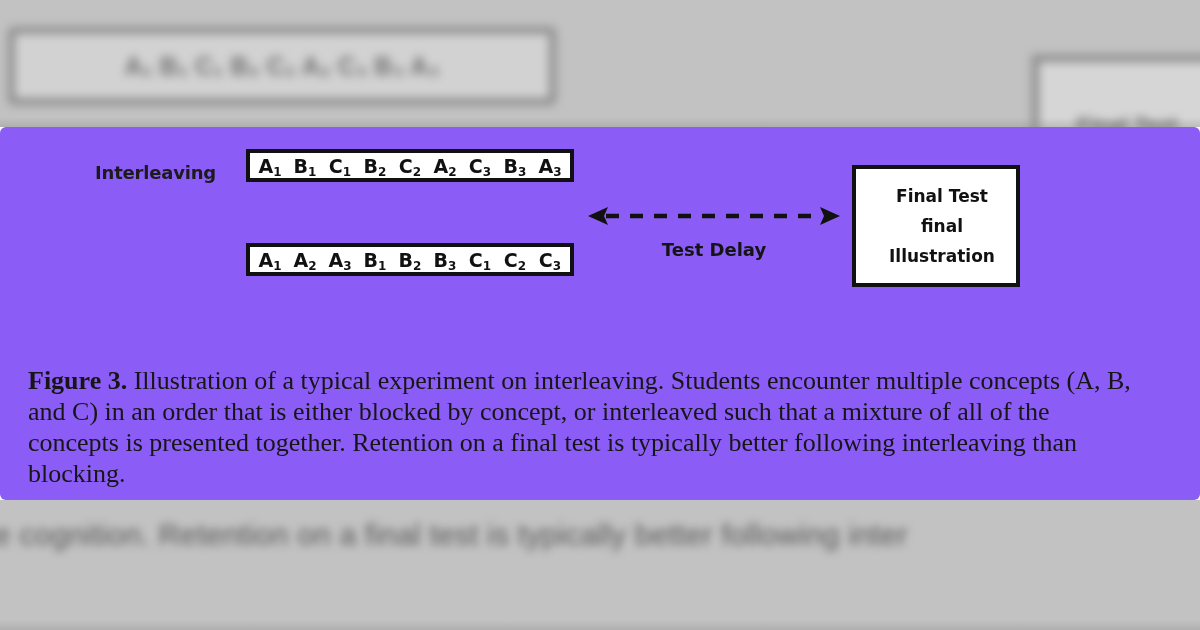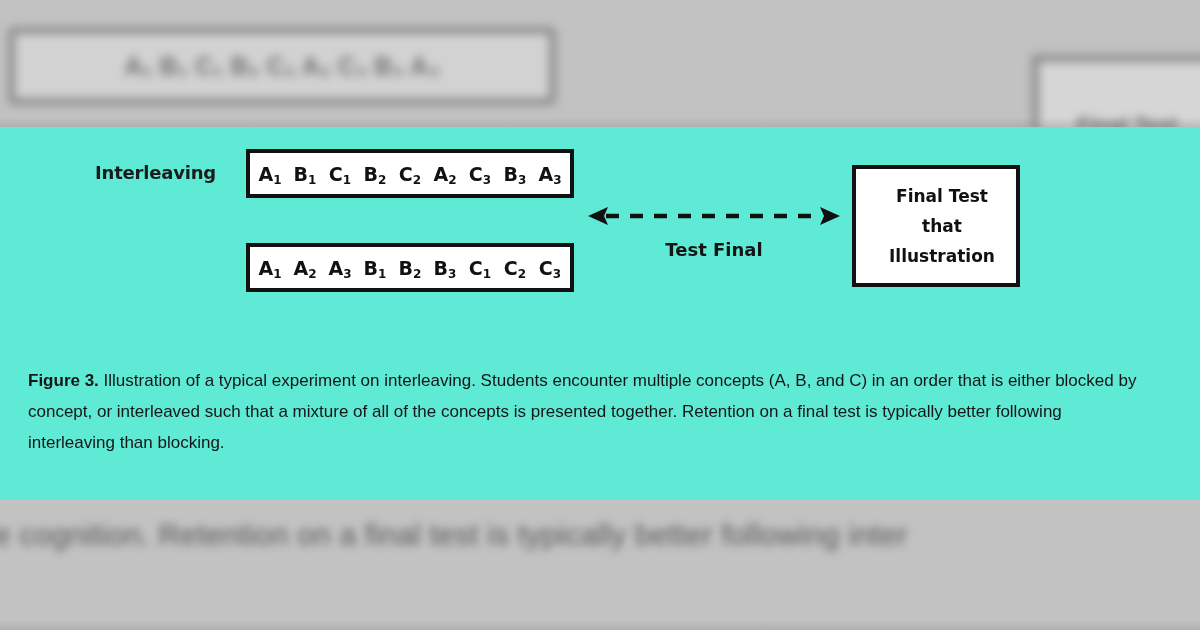--- a/index.html
+++ b/index.html
@@ -85,22 +85,23 @@
     letter-spacing: .2px;
   }
 
   
   .focus-band {
     position: absolute;
     left: 0;
     top: 127px;
     width: 1200px;
     height: 373px;
-    background: #5eead4;
+    background: #8b5cf6;
     overflow: hidden;
+    border-radius: 6px;
   }
 
   
   .diagram { position: absolute; left: 0; top: 0; width: 1200px; height: 215px; }
 
   .row-label {
     position: absolute;
     font-family: "DejaVu Sans", sans-serif;
     font-weight: bold;
     font-size: 18px;
@@ -109,21 +110,21 @@
     width: 180px;
     letter-spacing: -0.2px;
   }
   .row-label.interleaving { left: 36px; top: 35px; }
   .row-label.blocking     { left: 36px; top: 128px; }
 
   .seq-box {
     position: absolute;
     left: 246px;
     width: 328px;
-    height: 49px;
+    height: 33px;
     border: 4px solid #111111;
     background: #ffffff;
     box-sizing: border-box;
     display: flex;
     align-items: center;
     justify-content: center;
     gap: 0px;
   }
   .seq-box.interleaving { top: 22px; }
   .seq-box.blocking     { top: 116px; }
@@ -190,22 +191,22 @@
     color: #111111;
     line-height: 1;
   }
 
   
   .caption {
     position: absolute;
     left: 28px;
     top: 238px;
     width: 1110px;
-    font-family: Liberation Sans, sans-serif;
-    font-size: 17px;
+    font-family: Liberation Serif, serif;
+    font-size: 26px;
     line-height: 31px;
     color: #161616;
   }
   .caption b { font-weight: bold; }
 </style>
 </head>
 <body>
 
 <div class="backdrop backdrop-top">
   <div class="ghost-seq-box">
@@ -246,25 +247,25 @@
       <span class="seq-item"><span>C</span><sub>2</sub></span>
       <span class="seq-item"><span>C</span><sub>3</sub></span>
     </div>
 
     <svg class="delay-arrow" viewBox="0 0 252 22">
       <line x1="18" y1="11" x2="234" y2="11" stroke="#111111" stroke-width="4.5" stroke-dasharray="13,11" stroke-linecap="butt"></line>
       <polygon points="0,11 20,2 16,11 20,20" fill="#111111"></polygon>
       <polygon points="252,11 232,2 236,11 232,20" fill="#111111"></polygon>
     </svg>
 
-    <div class="delay-label">Test Final</div>
+    <div class="delay-label">Test Delay</div>
 
     <div class="final-box">
       <div class="final-line">Final Test</div>
-      <div class="final-line">that</div>
+      <div class="final-line">final</div>
       <div class="final-line">Illustration</div>
     </div>
 
   </div>
 
   <div class="caption">
     <b>Figure 3.</b><span> Illustration of a typical experiment on interleaving. Students encounter multiple concepts (A, B, and C) in an order that is either blocked by concept, or interleaved such that a mixture of all of the concepts is presented together. Retention on a final test is typically better following interleaving than blocking.</span>
   </div>
 
 </div>

